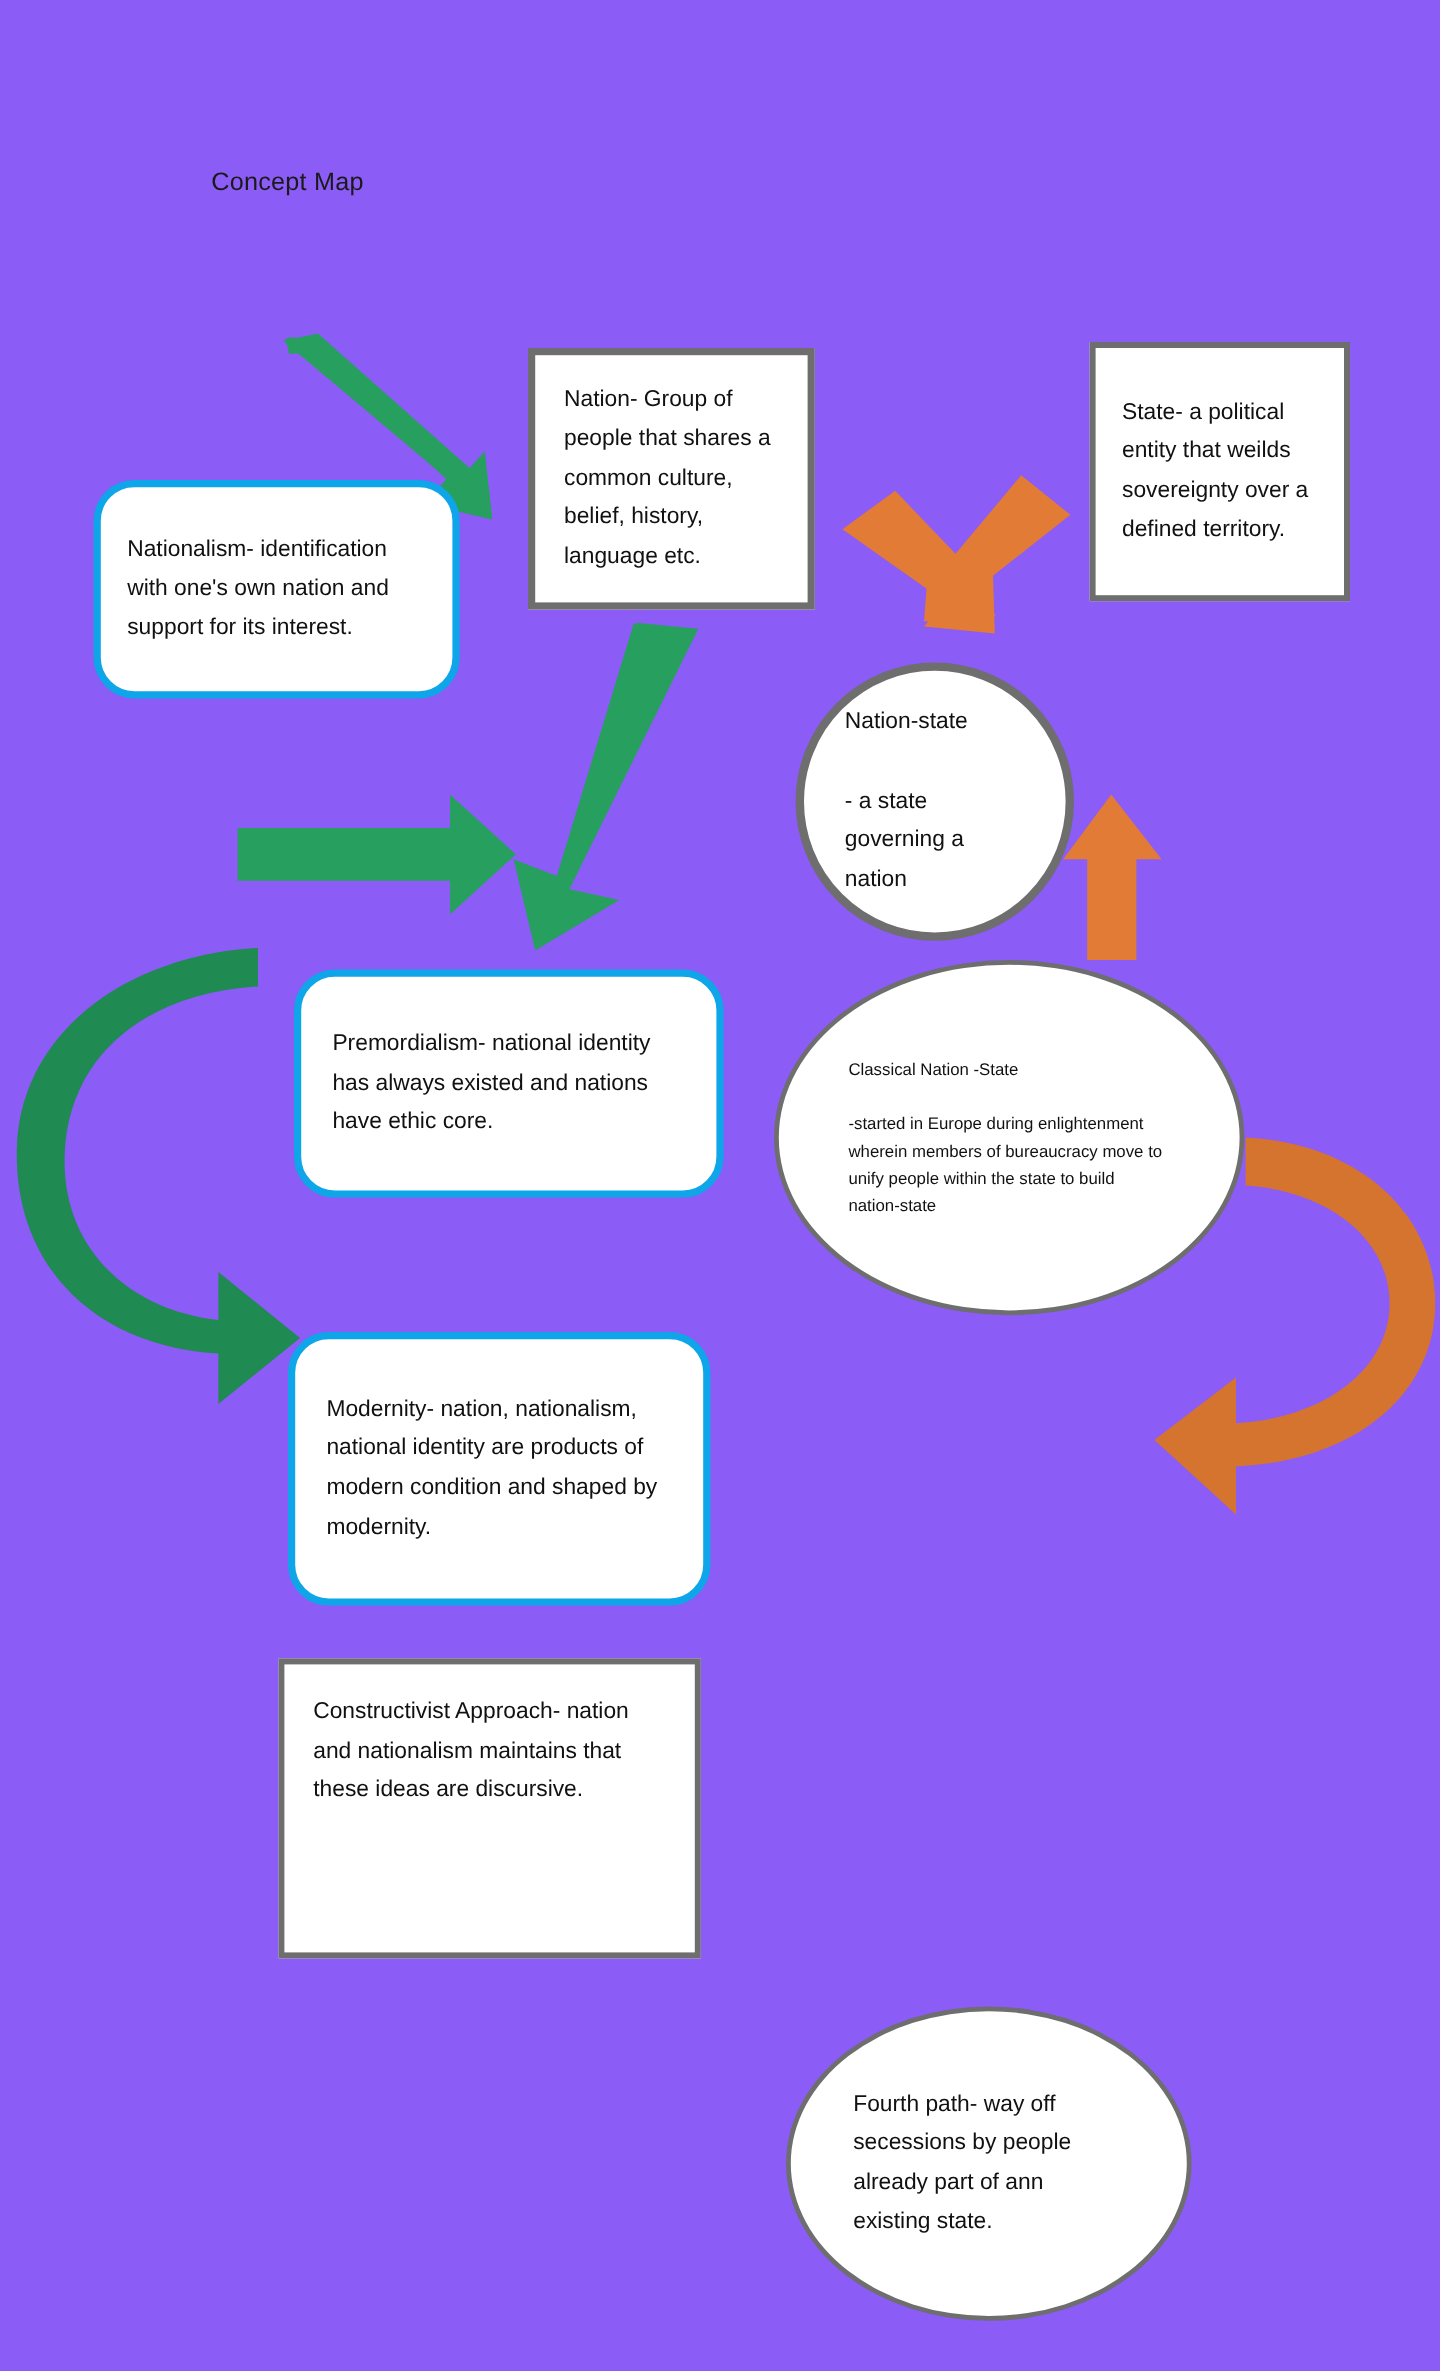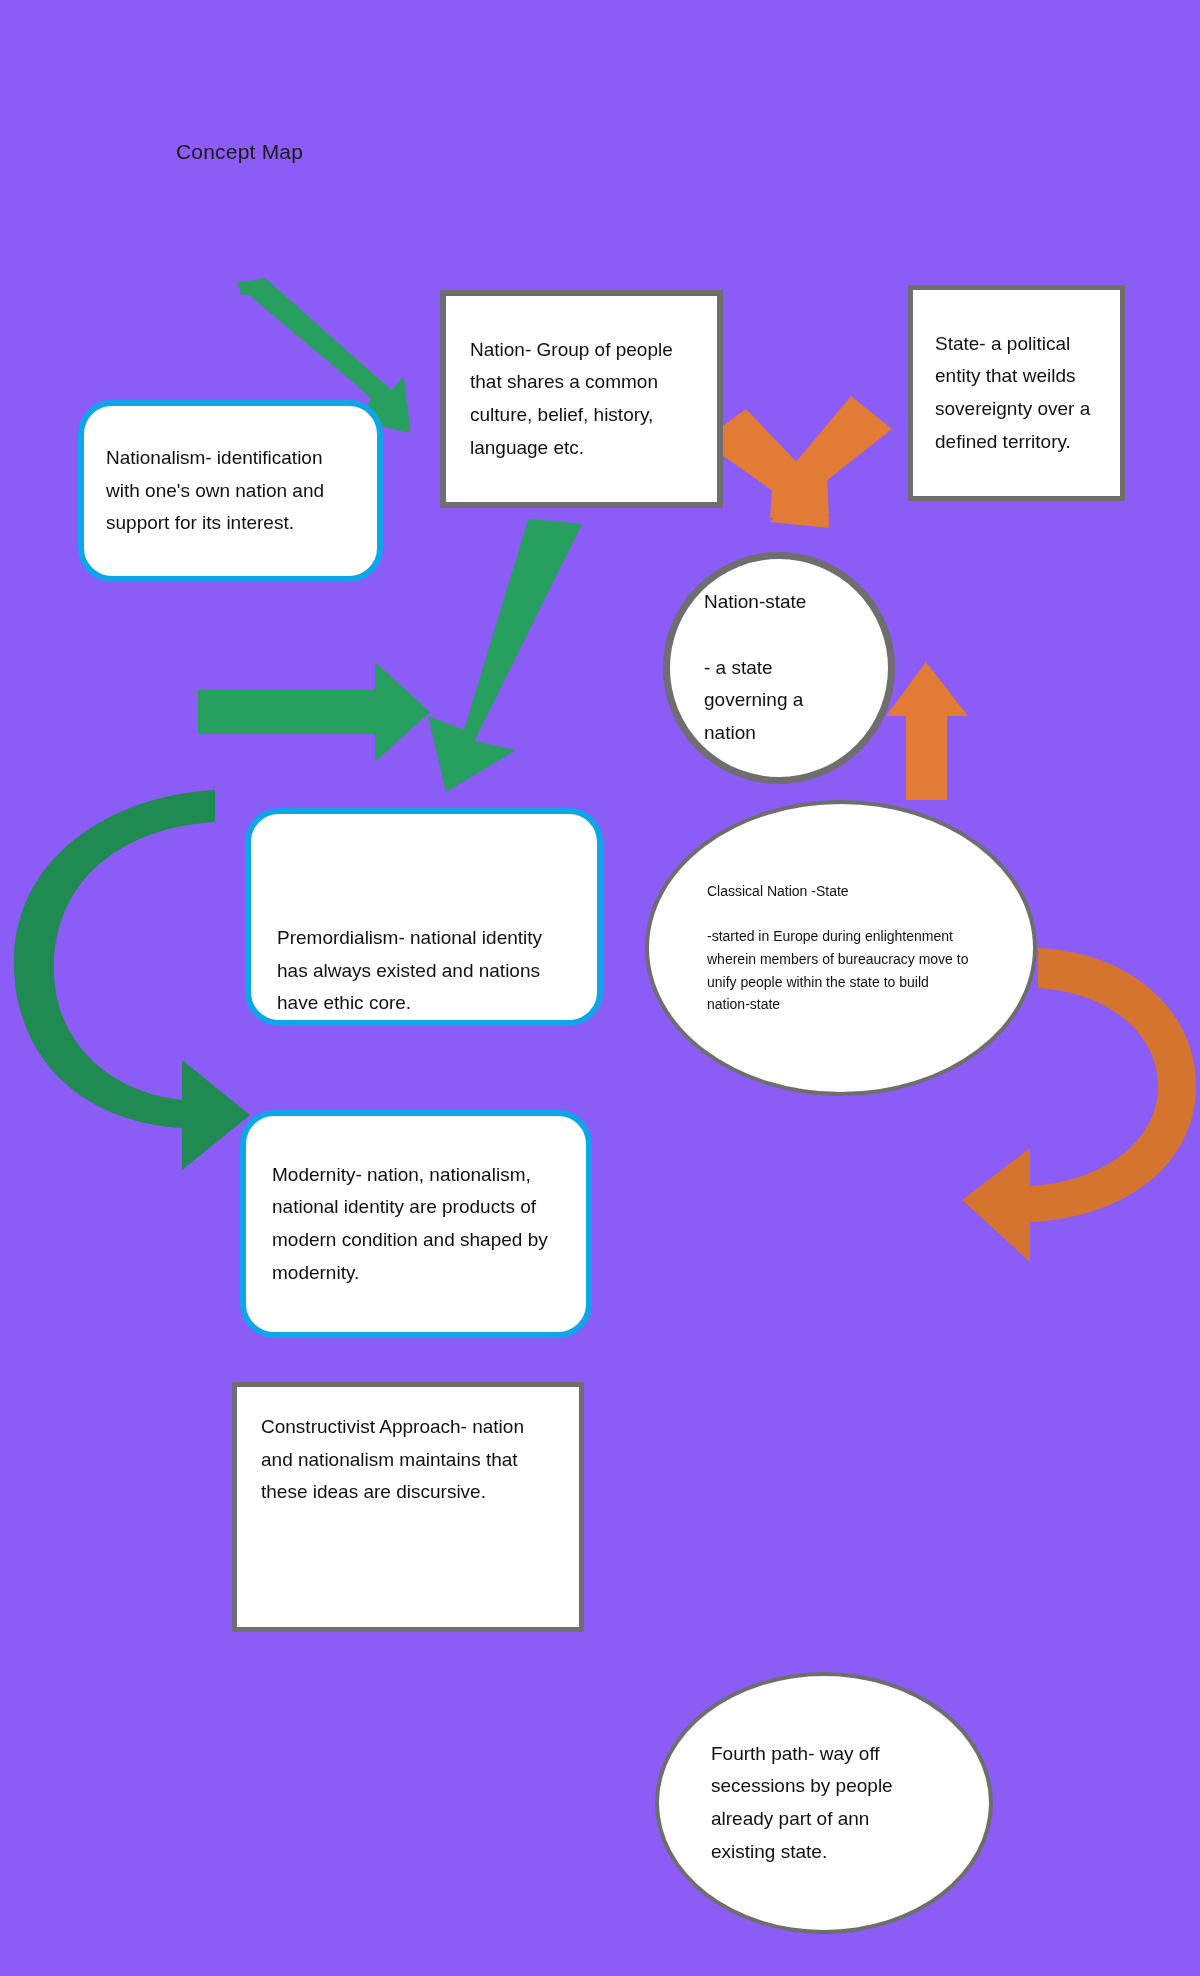--- a/index.html
+++ b/index.html
@@ -58,24 +58,24 @@
   }
   .ellipse {
     border: 4px solid #6e6e6e;
     border-radius: 50%;
   }
   .t-md  { font-size: 19px;   line-height: 1.72; }
   .t-sm  { font-size: 14px; line-height: 1.62; }
 
   
   #node-nationalism   { left: 78px;  top: 400px;  width: 305px; height: 182px; padding: 0 22px; }
-  #node-nation        { left: 440px; top: 290px;  width: 283px; height: 218px; padding: 0 24px; }
+  #node-nation        { left: 440px; top: 290px;  width: 239px; height: 218px; padding: 0 24px; }
   #node-state         { left: 908px; top: 285px;  width: 217px; height: 216px; padding: 0 22px; }
   #node-nation-state  { left: 663px; top: 552px;  width: 232px; height: 232px; padding: 0 34px; }
-  #node-premordialism { left: 245px; top: 808px;  width: 358px; height: 218px; padding: 0 26px; align-items: flex-end; }
+  #node-premordialism { left: 245px; top: 808px;  width: 358px; height: 190px; padding: 0 26px; }
   #node-modernity     { left: 240px; top: 1110px; width: 352px; height: 228px; padding: 0 26px; }
   #node-constructivist{ left: 232px; top: 1382px; width: 352px; height: 250px; padding: 0 24px;
                         align-items: flex-start; padding-top: 24px; }
 
   #node-classical     { left: 645px; top: 800px;  width: 392px; height: 296px; padding: 0 58px; }
   #node-second        { left: 645px; top: 1122px; width: 392px; height: 258px; padding: 0 56px; }
   #node-third         { left: 645px; top: 1422px; width: 352px; height: 222px; padding: 0 56px; }
   #node-fourth        { left: 655px; top: 1672px; width: 338px; height: 262px; padding: 0 52px; }
 
   

